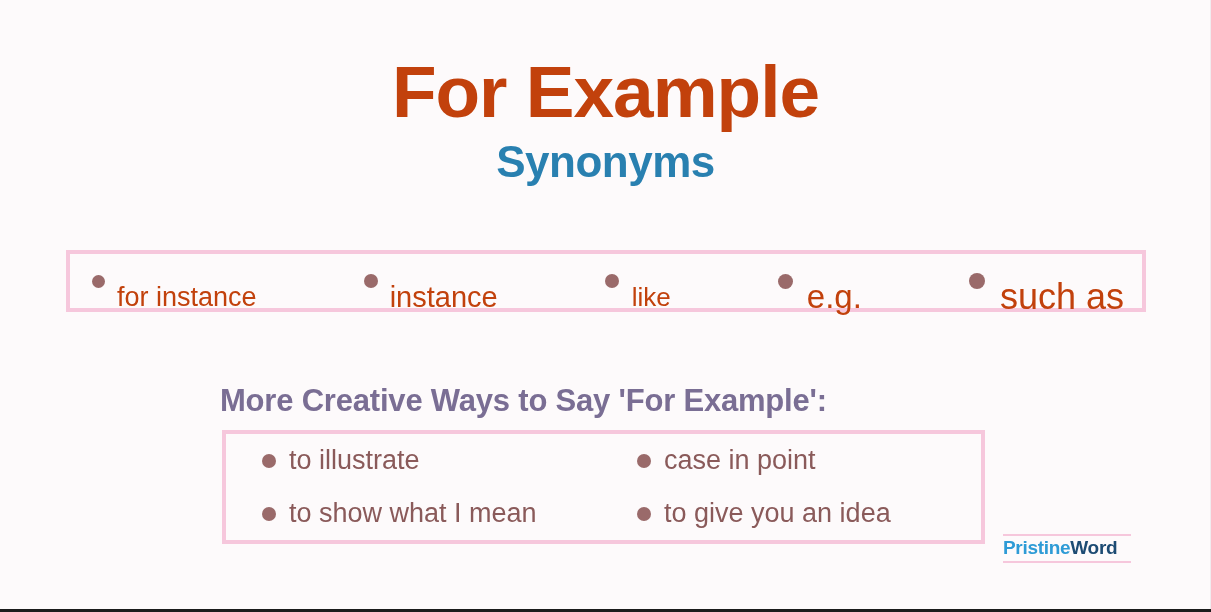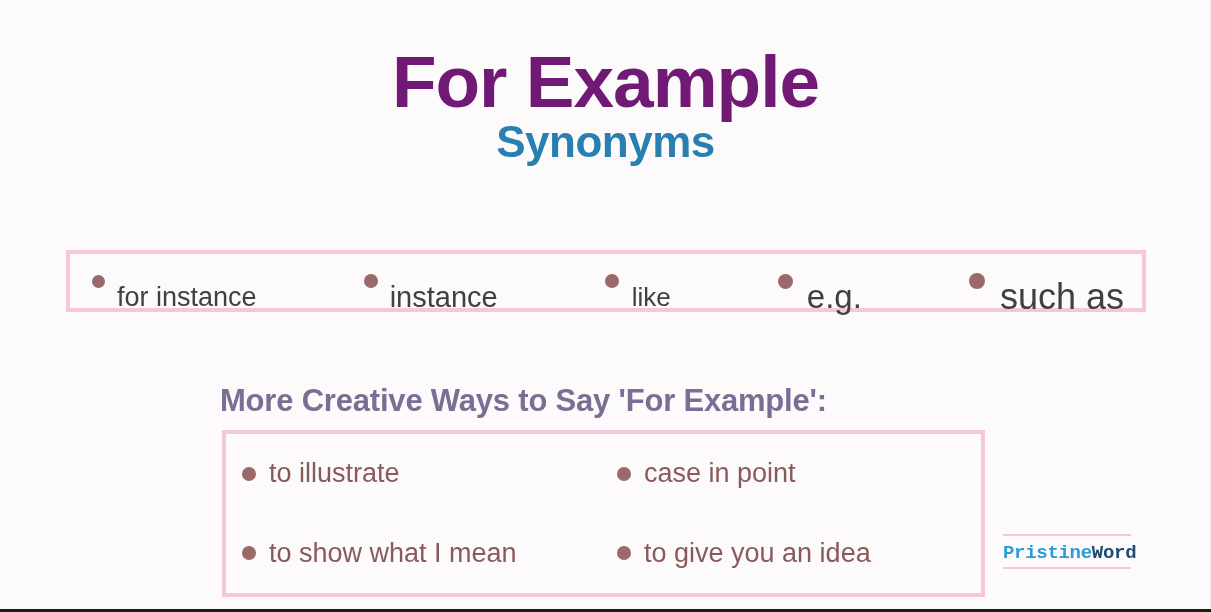--- a/index.html
+++ b/index.html
@@ -30,26 +30,26 @@
     background: #f1ecef;
     pointer-events: none;
   }
 
   
   .header {
     text-align: center;
     padding-top: 44px;
   }
   .title {
-    color: #701a75;
+    color: #c2410c;
     font-size: 73px;
     font-weight: bold;
     line-height: 0.98;
     letter-spacing: -1px;
-    margin: 2px;
+    margin: 12px;
   }
   .subtitle {
     color: #2980b0;
     font-size: 44px;
     font-weight: bold;
     line-height: 1.0;
     margin: 0 0 0 0;
     letter-spacing: -0.5px;
   }
 
@@ -78,21 +78,21 @@
     white-space: nowrap;
     color: #8a5a5a;
   }
   .syn-item .bullet {
     display: inline-block;
     background: #9a6a6a;
     border-radius: 50%;
     flex: none;
   }
   .syn-item .label {
-    color: #404040;
+    color: #c2410c;
     font-weight: normal;
     margin-top: 32px;
   }
 
   
   .s1 .label { font-size: 27px; }
   .s1 .bullet { width: 13px; height: 13px; margin-right: 12px; }
   .s2 .label { font-size: 29px; }
   .s2 .bullet { width: 14px; height: 14px; margin-right: 12px; }
   .s3 .label { font-size: 26px; }
@@ -113,26 +113,26 @@
     letter-spacing: -0.2px;
     white-space: nowrap;
     margin-top: 11px;
   }
 
   
   #creative-box {
     left: 222px;
     top: 430px;
     width: 763px;
-    height: 167px;
+    height: 114px;
     display: grid;
     grid-template-columns: 375px 1fr;
     grid-template-rows: 1fr 1fr;
     align-items: center;
-    padding-left: 16px;
+    padding-left: 36px;
     box-sizing: border-box;
     text-align: center;
   }
   .creative-item {
     display: flex;
     align-items: center;
     white-space: nowrap;
     color: #8a5a5a;
   }
   .creative-item .bullet {
@@ -149,27 +149,26 @@
   }
 
   
   #watermark {
     position: absolute;
     left: 1003px;
     top: 534px;
     width: 128px;
     border-top: 2px solid #f6c7dc;
     border-bottom: 2px solid #f6c7dc;
-    padding: 7px 0 2px 0;
+    padding: 1px 0 2px 0;
     text-align: left;
     font-size: 19px;
     font-weight: bold;
     letter-spacing: -0.3px;
     line-height: 1.15;
-    font-family: Liberation Mono, monospace;
   }
   #watermark .wm-a { color: #2e9bd6; }
   #watermark .wm-b { color: #1d4b73; }
 </style>
 </head>
 <body>
 
 <div id="page">
 
   <div class="header">

